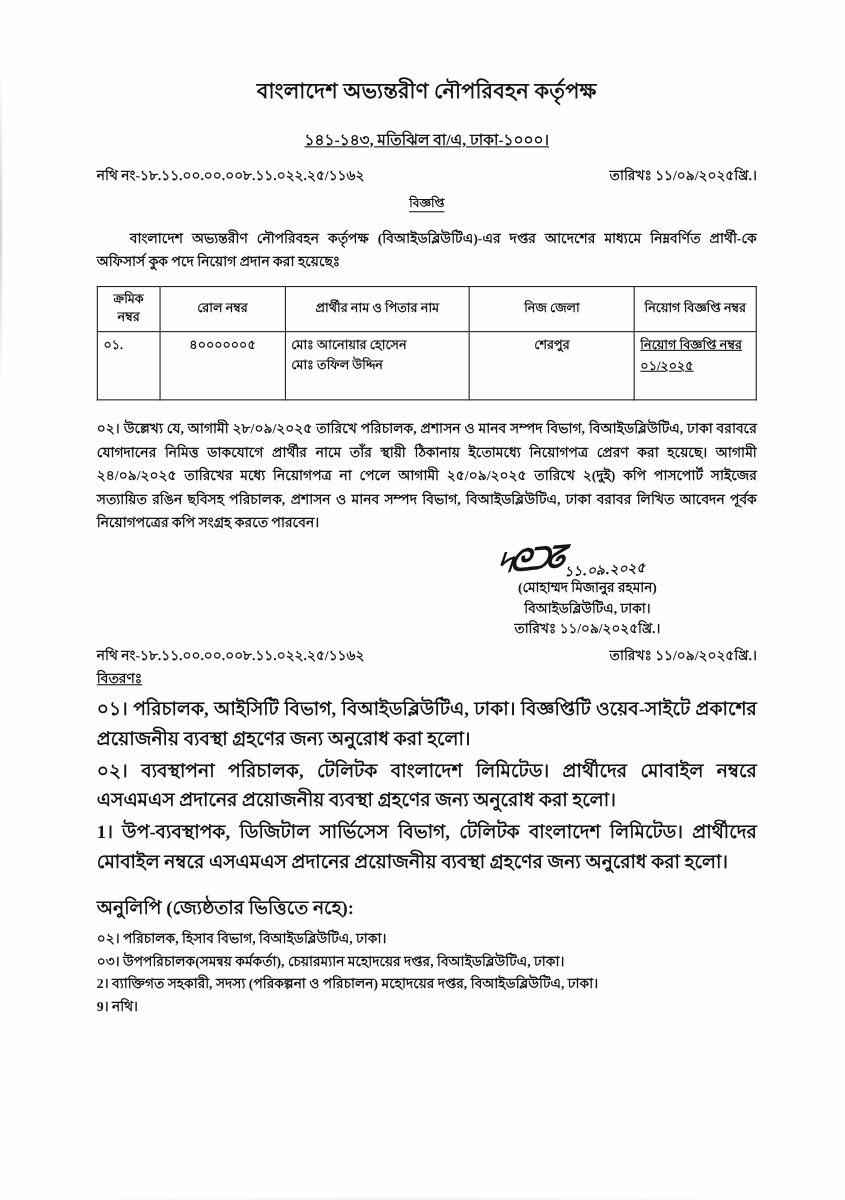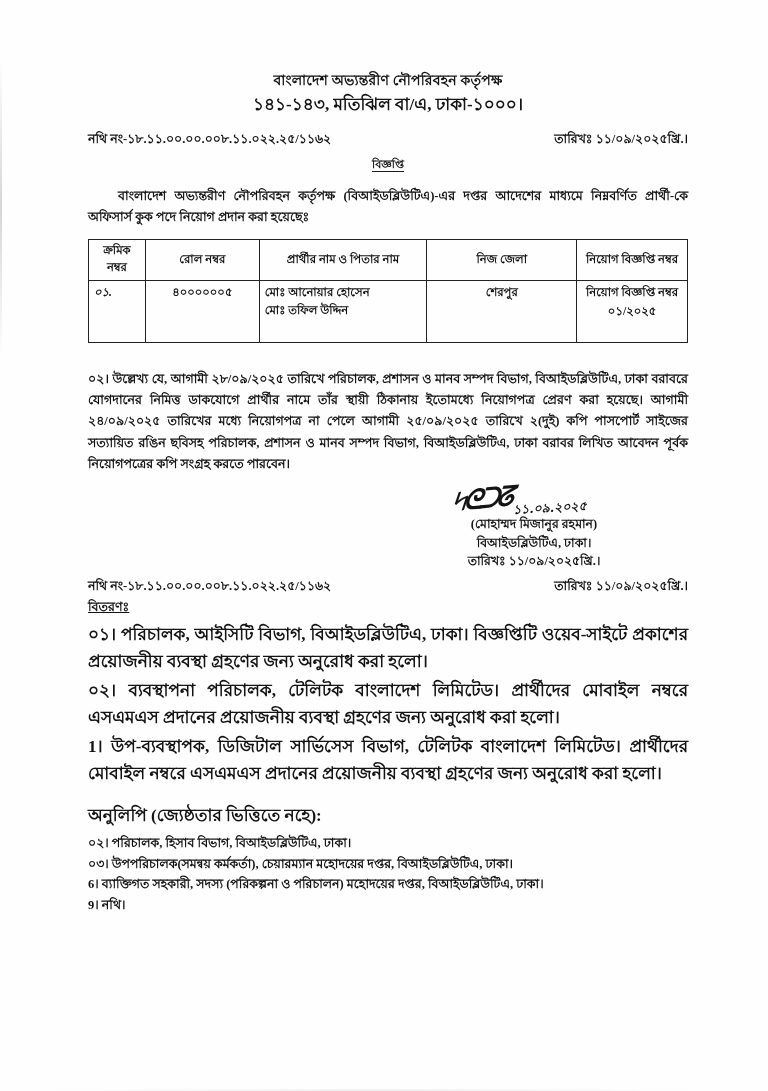--- a/index.html
+++ b/index.html
@@ -47,31 +47,32 @@
   .content {
     position: absolute;
     left: 88px;
     top: 70px;
     width: 600px;
   }
 
   
   .org-name {
     text-align: center;
-    font-size: 14px;
+    font-size: 19px;
     font-weight: bold;
     letter-spacing: .2px;
     line-height: 1.5;
   }
   .org-addr {
     text-align: center;
-    font-size: 17px;
+    font-size: 14px;
     font-weight: bold;
     line-height: 1.5;
-    margin-top: 1px;
+    margin-top: 19px;
+    text-decoration: underline;
   }
 
   .file-row {
     display: flex;
     justify-content: space-between;
     align-items: baseline;
     margin-top: 12px;
     font-size: 12.5px;
     font-weight: bold;
   }
@@ -121,34 +122,34 @@
     line-height: 1.45;
     height: 34px;
     vertical-align: middle;
   }
   .col-sl   { width: 9.5%; }
   .col-roll { width: 19%; }
   .col-name { width: 28%; }
   .col-dist { width: 25%; }
   .col-circ { width: 18.5%; }
 
-  td.sl   { text-align: left;   vertical-align: top; font-style: italic; }
+  td.sl   { text-align: left;   vertical-align: top; }
   td.roll { text-align: center; vertical-align: top; }
   td.name { text-align: left;   vertical-align: top; line-height: 1.55; }
   td.dist { text-align: center; vertical-align: top; }
-  td.circ { text-align: center; vertical-align: middle; line-height: 1.6; }
+  td.circ { text-align: left; vertical-align: middle; line-height: 1.6; text-decoration: underline; }
   tr.body-row { height: 62px; }
 
   
   .para2 {
     font-size: 12.6px;
     line-height: 1.68;
     text-align: justify;
     font-weight: bold;
-    margin-top: 26px;
+    margin-top: 16px;
   }
 
   
   .sig-block {
     margin-top: 10px;
     text-align: center;
     width: 300px;
     margin-left: auto;
     margin-right: 4px;
     position: relative;
@@ -292,17 +293,17 @@
     <div class="dist-heading">বিতরণঃ</div>
 
     <div class="dist-item">০১। পরিচালক, আইসিটি বিভাগ, বিআইডব্লিউটিএ, ঢাকা। বিজ্ঞপ্তিটি ওয়েব-সাইটে প্রকাশের প্রয়োজনীয় ব্যবস্থা গ্রহণের জন্য অনুরোধ করা হলো।</div>
     <div class="dist-item">০২। ব্যবস্থাপনা পরিচালক, টেলিটক বাংলাদেশ লিমিটেড। প্রার্থীদের মোবাইল নম্বরে এসএমএস প্রদানের  প্রয়োজনীয় ব্যবস্থা গ্রহণের জন্য অনুরোধ করা হলো।</div>
     <div class="dist-item">1। উপ-ব্যবস্থাপক, ডিজিটাল সার্ভিসেস বিভাগ, টেলিটক বাংলাদেশ লিমিটেড। প্রার্থীদের মোবাইল নম্বরে এসএমএস প্রদানের প্রয়োজনীয় ব্যবস্থা গ্রহণের জন্য অনুরোধ করা হলো।</div>
 
     <div class="copy-heading">অনুলিপি (জ্যেষ্ঠতার ভিত্তিতে নহে):</div>
 
     <div class="copy-item">০২। পরিচালক, হিসাব বিভাগ, বিআইডব্লিউটিএ, ঢাকা।</div>
     <div class="copy-item">০৩। উপপরিচালক(সমন্বয় কর্মকর্তা), চেয়ারম্যান মহোদয়ের দপ্তর, বিআইডব্লিউটিএ, ঢাকা।</div>
-    <div class="copy-item">6। ব্যাক্তিগত সহকারী, সদস্য (পরিকল্পনা ও পরিচালন) মহোদয়ের দপ্তর, বিআইডব্লিউটিএ, ঢাকা।</div>
+    <div class="copy-item">2। ব্যাক্তিগত সহকারী, সদস্য (পরিকল্পনা ও পরিচালন) মহোদয়ের দপ্তর, বিআইডব্লিউটিএ, ঢাকা।</div>
     <div class="copy-item">9। নথি।</div>
 
   </div>
 </div>
 
 </body></html>

